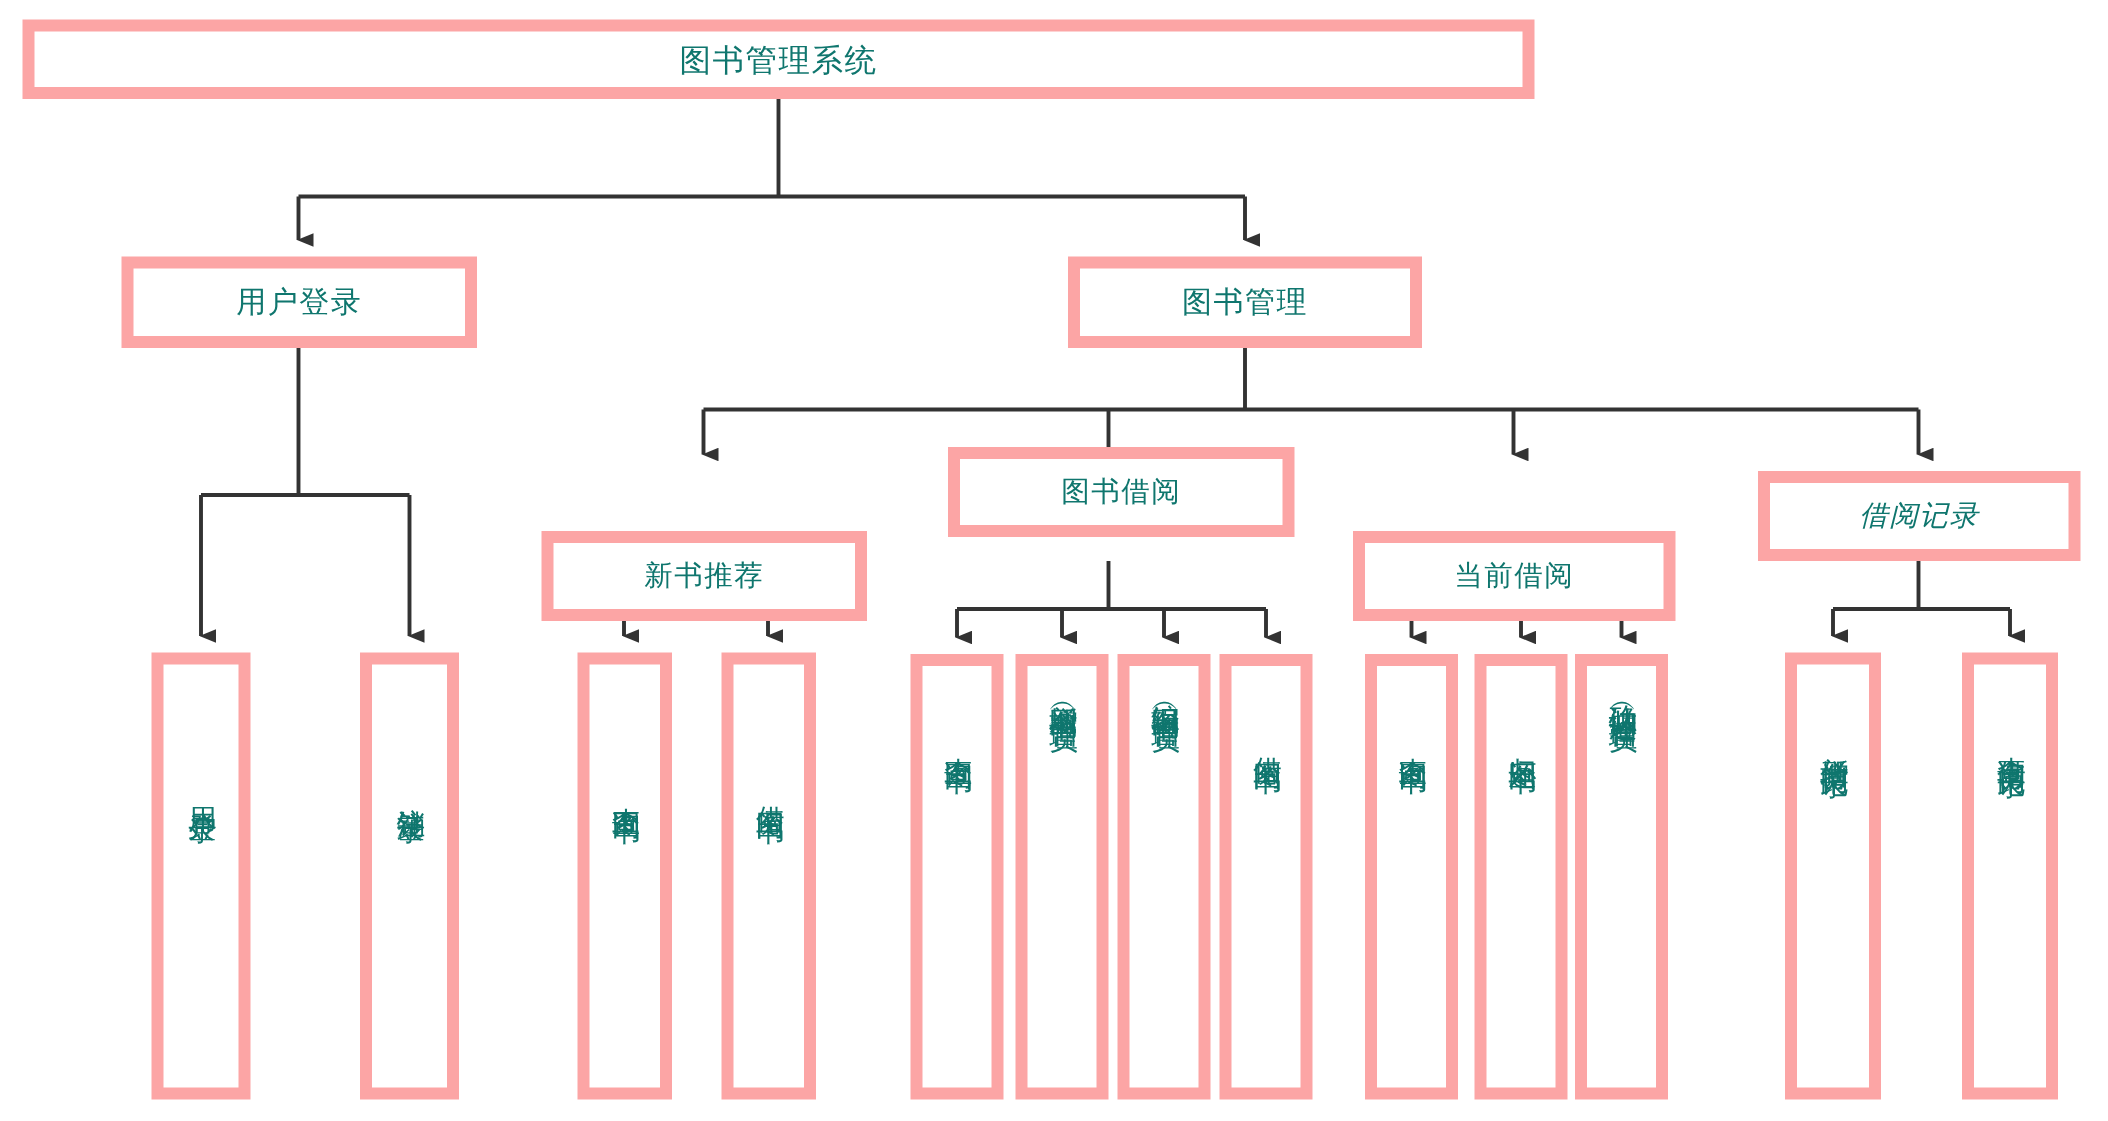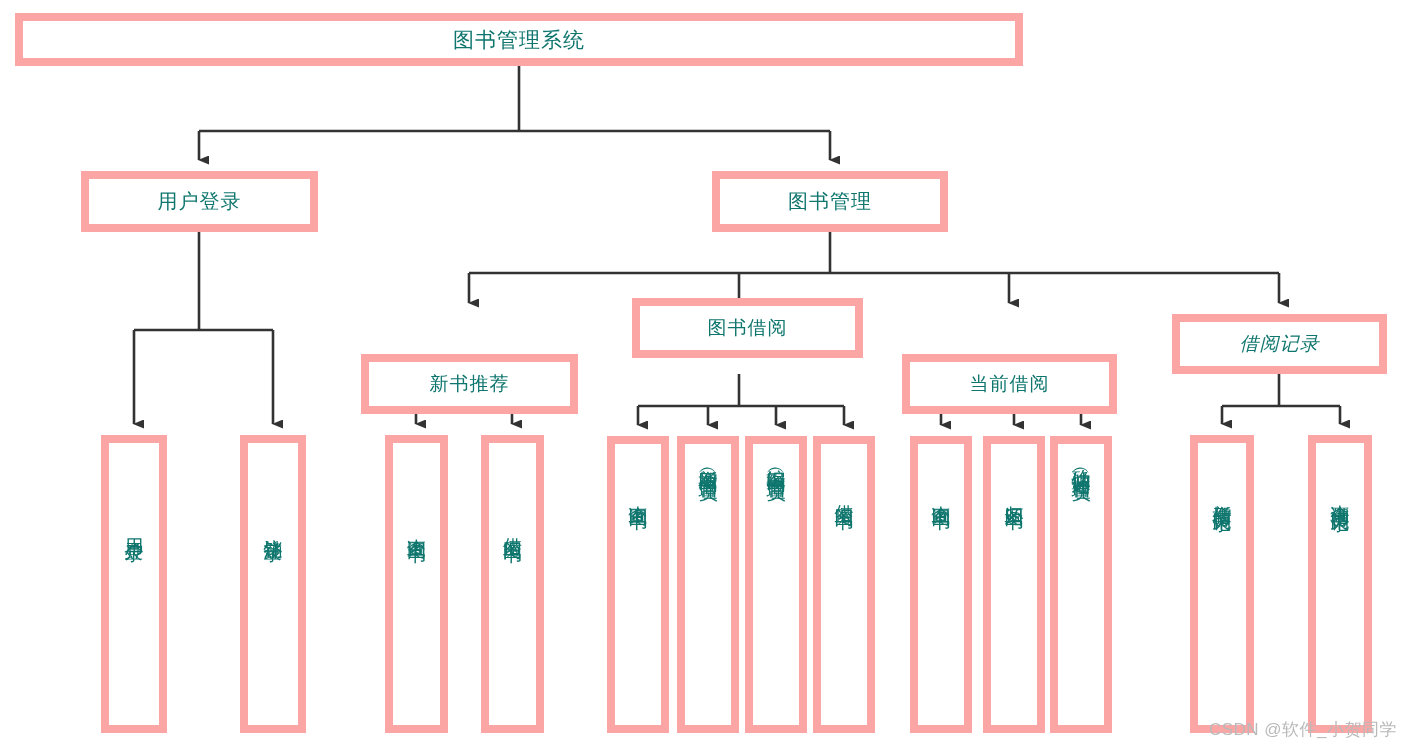--- a/index.html
+++ b/index.html
@@ -200,15 +200,14 @@
   <div class="node leaf top-align" id="n-lf-10" style="left: 1050px; top: 436px; width: 62px; height: 297px;">
     <span class="vtext">确认归还（管理员）</span>
   </div>
   <div class="node leaf mid-center" id="n-lf-11" style="left: 1190px; top: 435px; width: 64px; height: 298px;">
     <span class="vtext">新增借阅记录</span>
   </div>
   <div class="node leaf mid-center" id="n-lf-12" style="left: 1308px; top: 435px; width: 64px; height: 298px;">
     <span class="vtext">查询借阅记录</span>
   </div>
 
-  <div id="watermark">CSDN @软件_小贺同学</div>
 
 </div>
 
 </body></html>

